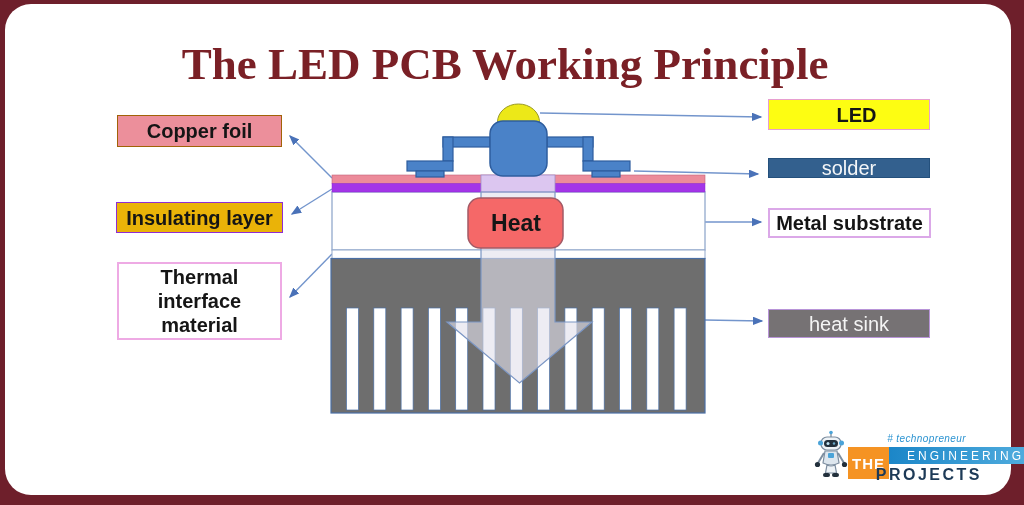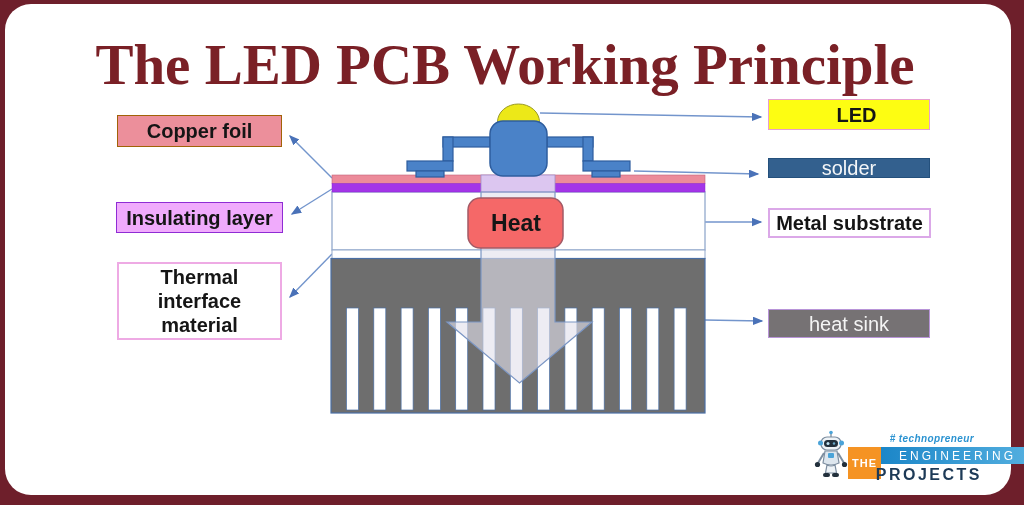--- a/index.html
+++ b/index.html
@@ -1,37 +1,37 @@
 <!DOCTYPE html>
 <html><head>
 <meta charset="utf-8">
 <style>
   html,body{margin:0;padding:0;}
   body{width:1024px;height:505px;font-family:"Liberation Sans",sans-serif;}
   .page{position:relative;width:1024px;height:505px;background:#6e1f2b;overflow:hidden;}
   .panel{position:absolute;left:5px;top:4px;right:13px;bottom:10px;background:#ffffff;border-radius:26px;}
-  .title{position:absolute;left:0;top:32px;width:1010px;text-align:center;
-         font-family:"Liberation Serif",serif;font-weight:bold;font-size:57px;
+  .title{position:absolute;left:0;top:38px;width:1010px;text-align:center;
+         font-family:"Liberation Serif",serif;font-weight:bold;font-size:45px;
          color:#7a2026;letter-spacing:0px;z-index:3;}
   .dsvg{position:absolute;left:0;top:0;z-index:1;}
   .lbl{position:absolute;z-index:2;display:flex;align-items:center;justify-content:center;
        text-align:center;font-size:20px;font-weight:600;color:#151515;box-sizing:border-box;line-height:1.2;}
   .lbl-copper{left:117px;top:115px;width:165px;height:32px;background:#ec8f9b;border:1px solid #a16207;}
-  .lbl-insul{left:116px;top:202px;width:167px;height:31px;background:#f0abfc;border:1px solid #8f2cd4;}
+  .lbl-insul{left:116px;top:202px;width:167px;height:31px;background:#eab308;border:1px solid #8f2cd4;}
   .lbl-tim{left:117px;top:262px;width:165px;height:78px;background:#ffffff;border:2px solid #eeaae4;padding:2px 17px;}
   .lbl-led{left:768px;top:99px;width:162px;height:31px;background:#fdfd12;border:1.5px solid #e79ed0;padding-left:15px;}
   .lbl-solder{left:768px;top:158px;width:162px;height:20px;background:#33608e;border:1px solid #24507c;color:#f4f6f8;font-weight:400;}
   .lbl-metal{left:768px;top:208px;width:163px;height:30px;background:#ffffff;border:2px solid #dba8e8;}
   .lbl-hsink{left:768px;top:309px;width:162px;height:29px;background:#767274;border:1.5px solid #b894d8;color:#f4f4f4;font-weight:400;}
   .logo{position:absolute;left:810px;top:428px;width:180px;height:58px;z-index:3;}
   .logo-robot{position:absolute;left:4px;top:2px;}
-  .logo-hash{position:absolute;right:16px;top:5px;width:140px;text-align:right;
-             font-size:10px;font-weight:bold;font-style:italic;color:#2b93d1;letter-spacing:0.4px;}
+  .logo-hash{position:absolute;right:24px;top:5px;width:140px;text-align:right;
+             font-size:10px;font-weight:normal;font-style:italic;color:#2b93d1;letter-spacing:0.4px;}
   .logo-bar{position:absolute;left:38px;top:19px;display:flex;height:17px;}
-  .logo-the{background:#f59323;color:#fff;font-weight:bold;font-size:11px;
+  .logo-the{background:#f59323;color:#fff;font-weight:bold;font-size:15px;
             display:flex;align-items:center;padding:16px 4px;letter-spacing:1px;}
   .logo-eng{background:linear-gradient(90deg,#1b86c8,#55b0e0);color:#fff;font-weight:normal;
             font-size:12px;display:flex;align-items:center;padding:0 18px;letter-spacing:3px;}
   .logo-proj{position:absolute;right:8px;top:38px;font-size:16px;font-weight:bold;
              color:#1d3a57;letter-spacing:2.5px;}
 </style>
 </head>
 <body>
 
 <div class="page">

